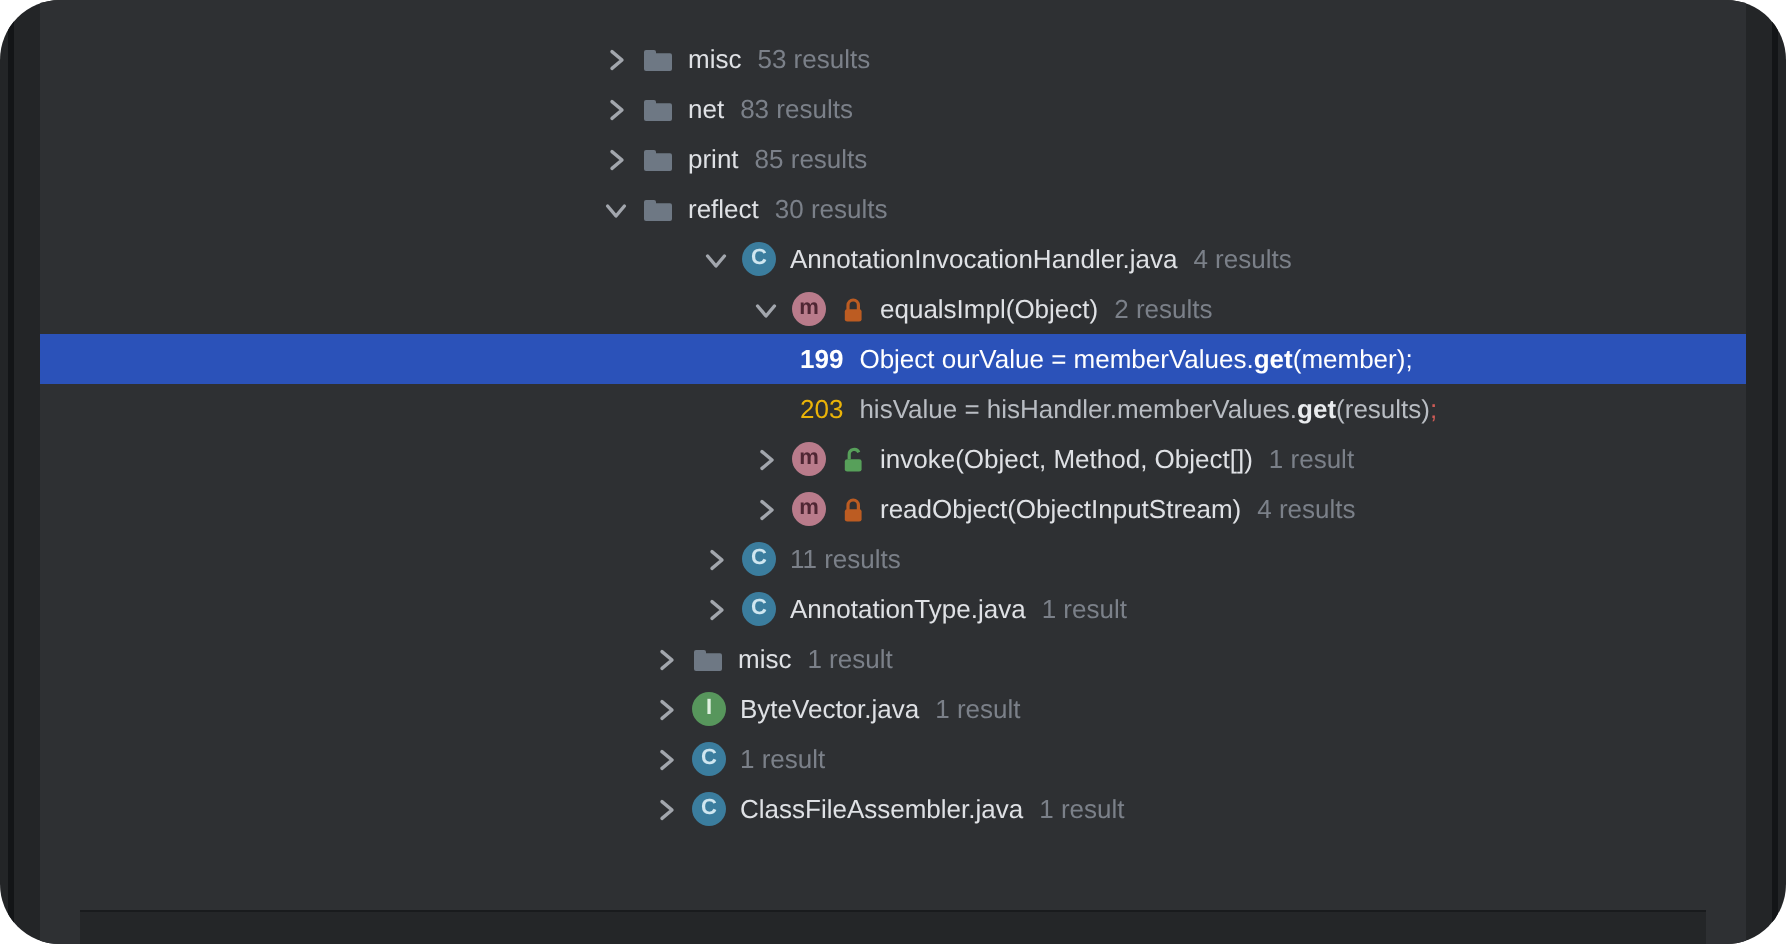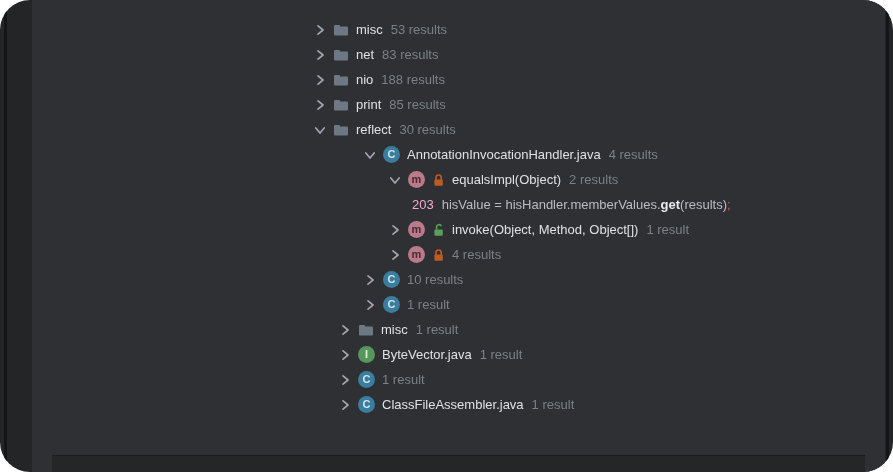--- a/index.html
+++ b/index.html
@@ -9,21 +9,21 @@
     position:absolute; inset:0;
     border-radius:30px;
     background:#232527;
     overflow:hidden;
   }
   .edge-line { position:absolute; top:0; bottom:0; width:3px; background:#131517; }
   .edge-line.left  { left:4px; }
   .edge-line.right { right:4px; }
 
   .content {
-    position:absolute; left:32px; top:0; bottom:0; width:853px;
+    position:absolute; left:20px; top:0; bottom:0; width:853px;
     background:#2e3033;
     overflow:hidden;
   }
   .tree { padding-top:17px; }
 
   .row {
     height:25px; display:flex; align-items:center;
     white-space:nowrap; font-size:13px; color:#dfe1e5;
   }
   .row.selected { background:#2b52b9; }
@@ -41,21 +41,21 @@
   .circle {
     width:17px; height:17px; border-radius:50%; margin-right:7px;
     display:flex; align-items:center; justify-content:center;
     font-size:11px; font-weight:700; line-height:1;
   }
   .lock { width:13px; height:14px; margin-right:7px; }
 
   .label { color:#dfe1e5; margin-right:8px; }
   .count { color:#7b8089; }
 
-  .line-num { color:#f9a8d4; margin-right:8px; }
+  .line-num { color:#eab308; margin-right:8px; }
   .code { color:#b9bdc3; }
   .code .seg-bold { color:#e9ebee; font-weight:700; }
   .code .seg-accent { color:#cf5b56; }
 
   .row.selected .line-num { color:#ffffff; font-weight:700; }
   .row.selected .code { color:#ffffff; }
   .row.selected .code .seg-bold { color:#ffffff; font-weight:700; }
 
   .bottom-bar {
     position:absolute; left:20px; right:20px; bottom:0; height:16px;
@@ -117,39 +117,20 @@
               </svg>
 
     </span>
     <span class="icon folder">
       <svg width="16" height="16" viewBox="0 0 16 16">
         <rect x="1" y="3" width="6" height="4" rx="1" fill="#6e7884"></rect>
         <rect x="1" y="4.6" width="14" height="8.9" rx="1" fill="#6e7884"></rect>
       </svg>
     </span>
 
-    <span class="label">nio</span>
-    <span class="count">188 results</span>
-
-  </div>
-          <div class="row">
-    <span class="indent" style="width: 280px;"></span>
-    <span class="chevron">
-      <svg class="chev-right" width="16" height="16" viewBox="0 0 16 16" style="display: block;">
-                <path d="M6 3.8l5 4.2-5 4.2" fill="none" stroke="currentColor" stroke-width="1.7" stroke-linecap="round" stroke-linejoin="round"></path>
-              </svg>
-
-    </span>
-    <span class="icon folder">
-      <svg width="16" height="16" viewBox="0 0 16 16">
-        <rect x="1" y="3" width="6" height="4" rx="1" fill="#6e7884"></rect>
-        <rect x="1" y="4.6" width="14" height="8.9" rx="1" fill="#6e7884"></rect>
-      </svg>
-    </span>
-
     <span class="label">print</span>
     <span class="count">85 results</span>
 
   </div>
           <div class="row">
     <span class="indent" style="width: 280px;"></span>
     <span class="chevron">
 
       <svg class="chev-down" width="16" height="16" viewBox="0 0 16 16" style="display: block;">
                 <path d="M3.8 6l4.2 5 4.2-5" fill="none" stroke="currentColor" stroke-width="1.7" stroke-linecap="round" stroke-linejoin="round"></path>
@@ -195,20 +176,26 @@
       <svg width="13" height="14" viewBox="0 0 13 14">
         <path d="M4 7V4.6a2.6 2.6 0 0 1 5.2 0V7" fill="none" stroke-width="1.6" stroke="#bc5c22"></path>
         <rect x="2.4" y="6.6" width="8.4" height="6.2" rx="1.2" fill="#bc5c22"></rect>
       </svg>
     </span>
 
     <span class="label">equalsImpl(Object)</span>
     <span class="count">2 results</span>
 
   </div>
+          <div class="row selected">
+    <span class="indent" style="width: 380px;"></span>
+
+    <span class="line-num">199</span>
+    <span class="code"><span>Object ourValue = memberValues.</span><span class="seg-bold">get</span><span>(member);</span></span>
+  </div>
           <div class="row">
     <span class="indent" style="width: 380px;"></span>
 
     <span class="line-num">203</span>
     <span class="code"><span>hisValue = hisHandler.memberValues.</span><span class="seg-bold">get</span><span>(results)</span><span class="seg-accent">;</span></span>
   </div>
           <div class="row">
     <span class="indent" style="width: 355px;"></span>
     <span class="chevron">
       <svg class="chev-right" width="16" height="16" viewBox="0 0 16 16" style="display: block;">
@@ -239,48 +226,50 @@
     </span>
 
     <span class="circle" style="background: rgb(185, 123, 139); color: rgb(79, 38, 51);">m</span>
     <span class="icon lock lock-closed">
       <svg width="13" height="14" viewBox="0 0 13 14">
         <path d="M4 7V4.6a2.6 2.6 0 0 1 5.2 0V7" fill="none" stroke-width="1.6" stroke="#bc5c22"></path>
         <rect x="2.4" y="6.6" width="8.4" height="6.2" rx="1.2" fill="#bc5c22"></rect>
       </svg>
     </span>
 
+    <span class="label">readObject(ObjectInputStream)</span>
     <span class="count">4 results</span>
 
   </div>
           <div class="row">
     <span class="indent" style="width: 330px;"></span>
     <span class="chevron">
       <svg class="chev-right" width="16" height="16" viewBox="0 0 16 16" style="display: block;">
                 <path d="M6 3.8l5 4.2-5 4.2" fill="none" stroke="currentColor" stroke-width="1.7" stroke-linecap="round" stroke-linejoin="round"></path>
               </svg>
 
     </span>
 
     <span class="circle" style="background: rgb(59, 125, 158); color: rgb(207, 230, 240);">C</span>
 
-    <span class="count">10 results</span>
+    <span class="count">11 results</span>
 
   </div>
           <div class="row">
     <span class="indent" style="width: 330px;"></span>
     <span class="chevron">
       <svg class="chev-right" width="16" height="16" viewBox="0 0 16 16" style="display: block;">
                 <path d="M6 3.8l5 4.2-5 4.2" fill="none" stroke="currentColor" stroke-width="1.7" stroke-linecap="round" stroke-linejoin="round"></path>
               </svg>
 
     </span>
 
     <span class="circle" style="background: rgb(59, 125, 158); color: rgb(207, 230, 240);">C</span>
 
+    <span class="label">AnnotationType.java</span>
     <span class="count">1 result</span>
 
   </div>
           <div class="row">
     <span class="indent" style="width: 305px;"></span>
     <span class="chevron">
       <svg class="chev-right" width="16" height="16" viewBox="0 0 16 16" style="display: block;">
                 <path d="M6 3.8l5 4.2-5 4.2" fill="none" stroke="currentColor" stroke-width="1.7" stroke-linecap="round" stroke-linejoin="round"></path>
               </svg>
 

